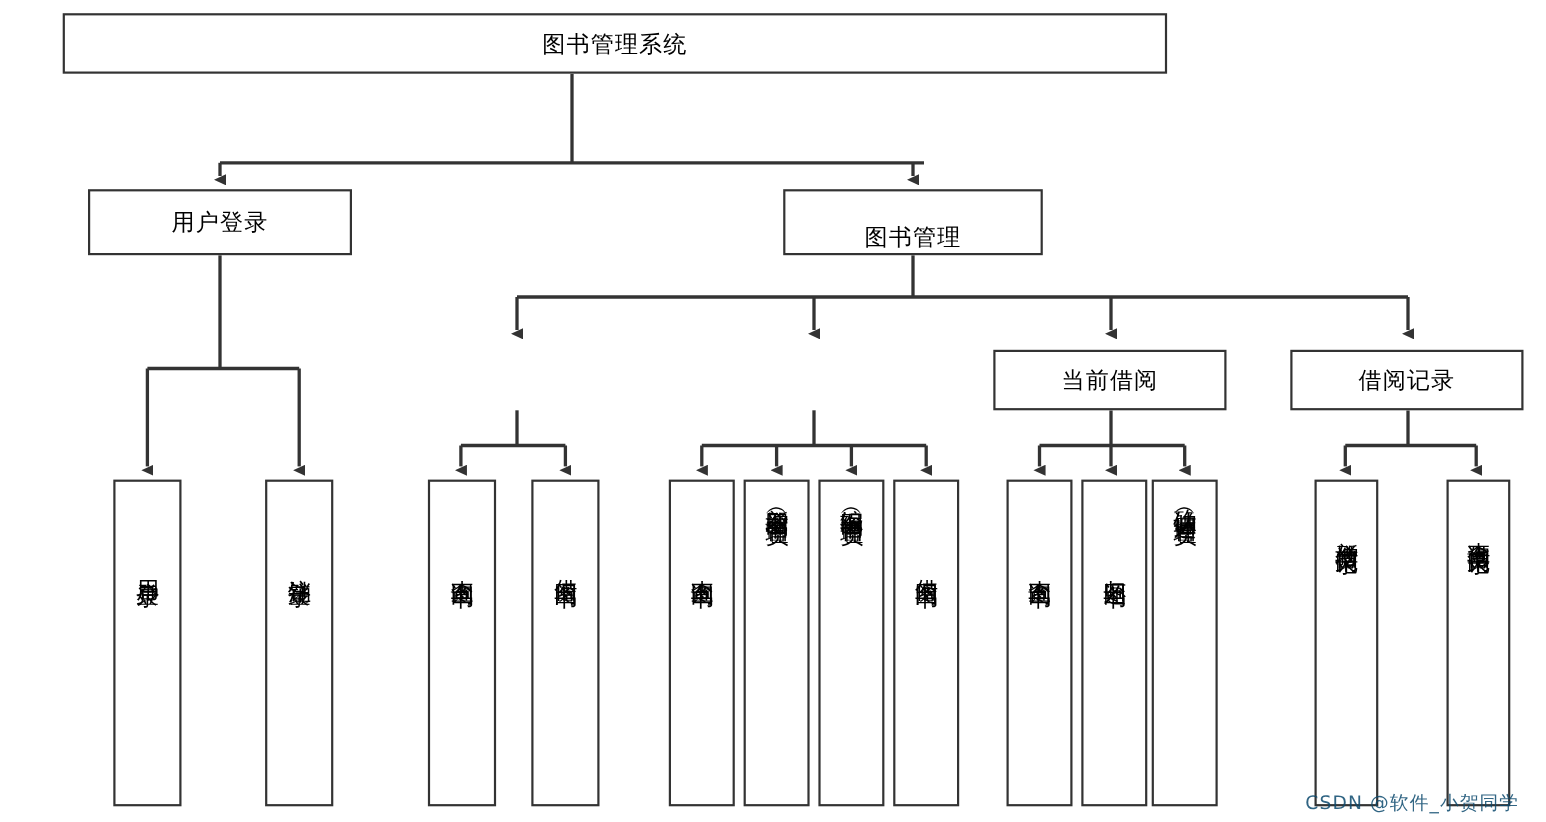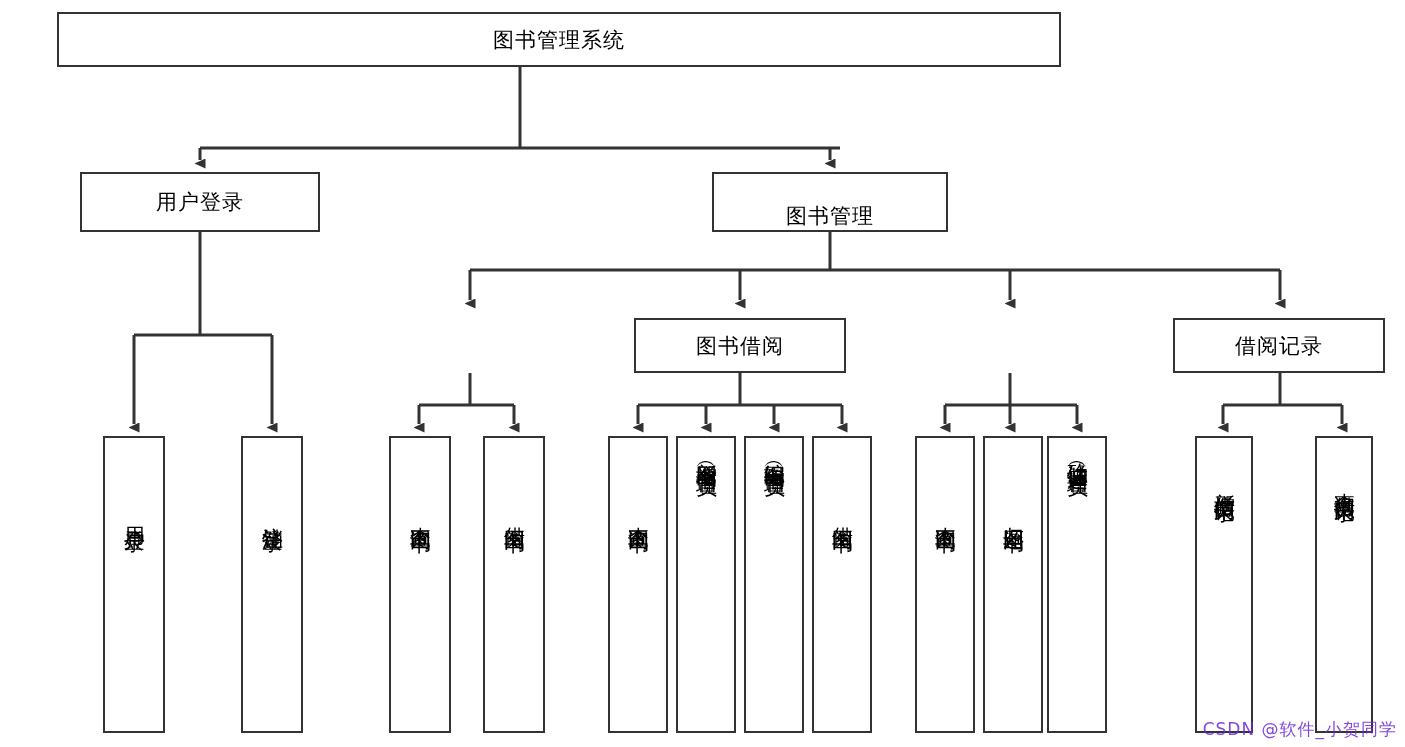--- a/index.html
+++ b/index.html
@@ -7,21 +7,21 @@
   #stage{position:relative;width:1405px;height:747px;background:#fff;overflow:hidden;}
   #edges{position:absolute;left:0;top:0;width:1405px;height:747px;}
 
   .node{position:absolute;box-sizing:border-box;background:#ffffff;border:2px solid #333333;
         display:flex;align-items:center;justify-content:center;color:#000;}
   .node.h{font-size:21px;letter-spacing:1px;}
   .node.v{align-items:flex-start;justify-content:center;padding-top:10px;}
   .node.v .vtxt{writing-mode:vertical-rl;text-orientation:upright;font-size:21px;
         line-height:1.18;letter-spacing:2px;white-space:nowrap;}
 
-  #watermark{position:absolute;right:8px;bottom:6px;font-size:17px;color:#6d28d9;
+  #watermark{position:absolute;right:24px;bottom:6px;font-size:17px;color:#0c4a6e;
         letter-spacing:1px;white-space:nowrap;opacity:.85;}
 </style>
 </head>
 <body>
 
 <div id="stage">
 
   <svg id="edges" viewBox="0 0 1405 747" xmlns="http://www.w3.org/2000/svg">
     <defs>
       <marker id="ah" markerWidth="10" markerHeight="11" refX="1.5" refY="5.5" orient="auto" markerUnits="userSpaceOnUse">
@@ -76,22 +76,22 @@
     <span>图书管理系统</span>
   </div>
 
   <div class="node h" style="left:80px;top:172px;width:240px;height:60px;">
     <span>用户登录</span>
   </div>
   <div class="node h" style="left:712px;top:172px;width:236px;height:60px;align-items:flex-end;">
     <span>图书管理</span>
   </div>
 
-  <div class="node h" style="left:634px;top:318px;width:212px;height:55px;">
-    <span>图书借阅</span>
+  <div class="node h" style="left:903px;top:318px;width:212px;height:55px;">
+    <span>当前借阅</span>
   </div>
   <div class="node h" style="left:1173px;top:318px;width:212px;height:55px;text-align:center;">
     <span>借阅记录</span>
   </div>
 
   <div class="node v" style="left:103px;top:436px;width:62px;height:297px;padding-top:72px;">
     <span class="vtxt">用户登录</span>
   </div>
   <div class="node v" style="left:241px;top:436px;width:62px;height:297px;padding-top:72px;">
     <span class="vtxt">注销登录</span>

